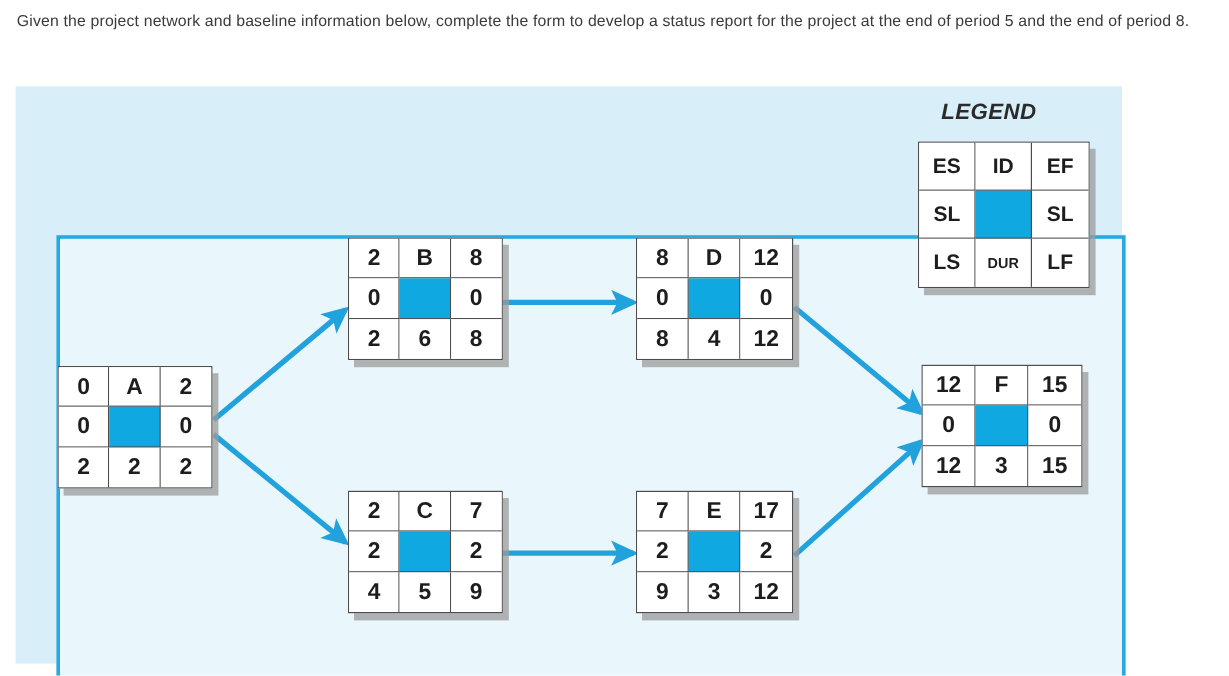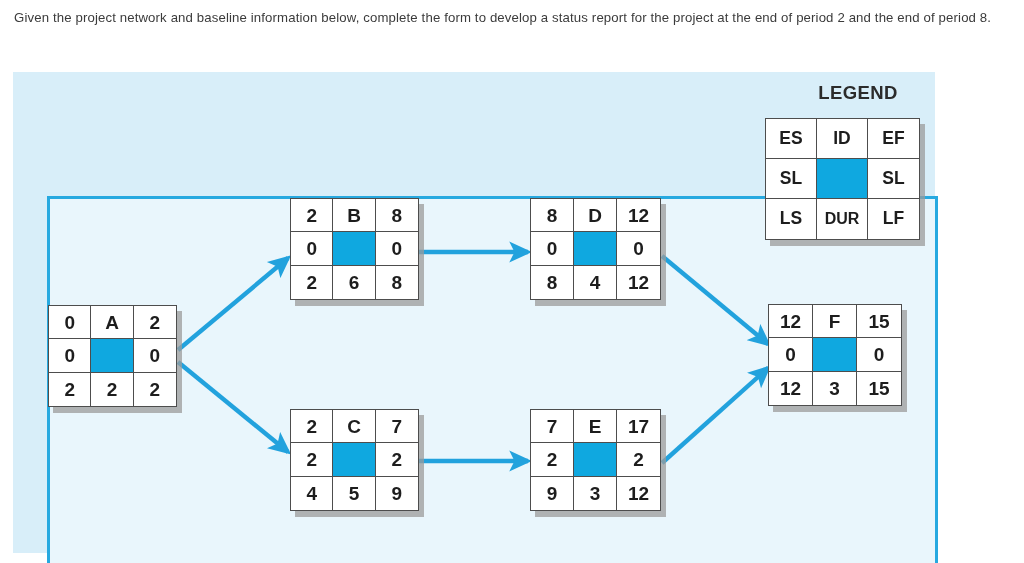--- a/index.html
+++ b/index.html
@@ -72,37 +72,38 @@
     background: #ffffff;
     line-height: 1;
   }
   .node .cell:nth-child(3n) { border-right: none; }
   .node .cell:nth-child(n+7) { border-bottom: none; }
   .node .cell.fill {
     background: #0fa8e0;
     color: transparent;
   }
   .node.legend .cell { font-size: 17.5px; }
-  .node.legend .cell.narrow { font-size: 16px; }
+  .node.legend .cell.narrow { font-size: 12px; }
 
   #legend-title {
     position: absolute;
-    left: 787px; top: 82px;
+    left: 753px; top: 82px;
     width: 142px;
     text-align: center;
     font-size: 18.5px;
+    font-style: italic;
     font-weight: 700;
     color: #2b2b2b;
     letter-spacing: .02em;
   }
 </style>
 </head>
 <body>
 
-<div id="instruction">Given the project network and baseline information below, complete the form to develop a status report for the project at the end of period 2 and the end of period 8.</div>
+<div id="instruction">Given the project network and baseline information below, complete the form to develop a status report for the project at the end of period 5 and the end of period 8.</div>
 
 <div id="panel">
   <div id="inner-frame"></div>
 </div>
 
 <svg id="arrows" viewBox="0 0 1024 563" xmlns="http://www.w3.org/2000/svg">
   <defs>
     <marker id="ah" viewBox="0 0 10 10" refX="8.2" refY="5" markerWidth="5.2" markerHeight="5.2" orient="auto-start-reverse">
       <path d="M 0 0.4 L 10 5 L 0 9.6 L 2.3 5 Z" fill="#22a2dd"></path>
     </marker>
@@ -116,21 +117,21 @@
 
   <line x1="419" y1="461" x2="528" y2="461" stroke="#22a2dd" stroke-width="4.4" marker-end="url(#ah)"></line>
 
   <line x1="662" y1="256" x2="768" y2="344" stroke="#22a2dd" stroke-width="4.4" marker-end="url(#ah)"></line>
 
   <line x1="662" y1="463" x2="768" y2="368" stroke="#22a2dd" stroke-width="4.4" marker-end="url(#ah)"></line>
 </svg>
 
 <div id="legend-title">LEGEND</div>
 
-<div class="node legend" id="node-legend" style="left:765px; top:118px; width:155px; height:122px;">
+<div class="node legend" id="node-legend" style="left:765px; top:118px; width:143px; height:122px;">
   <div class="cell">ES</div>
   <div class="cell">ID</div>
   <div class="cell">EF</div>
   <div class="cell">SL</div>
   <div class="cell fill"></div>
   <div class="cell">SL</div>
   <div class="cell">LS</div>
   <div class="cell narrow">DUR</div>
   <div class="cell">LF</div>
 </div>

